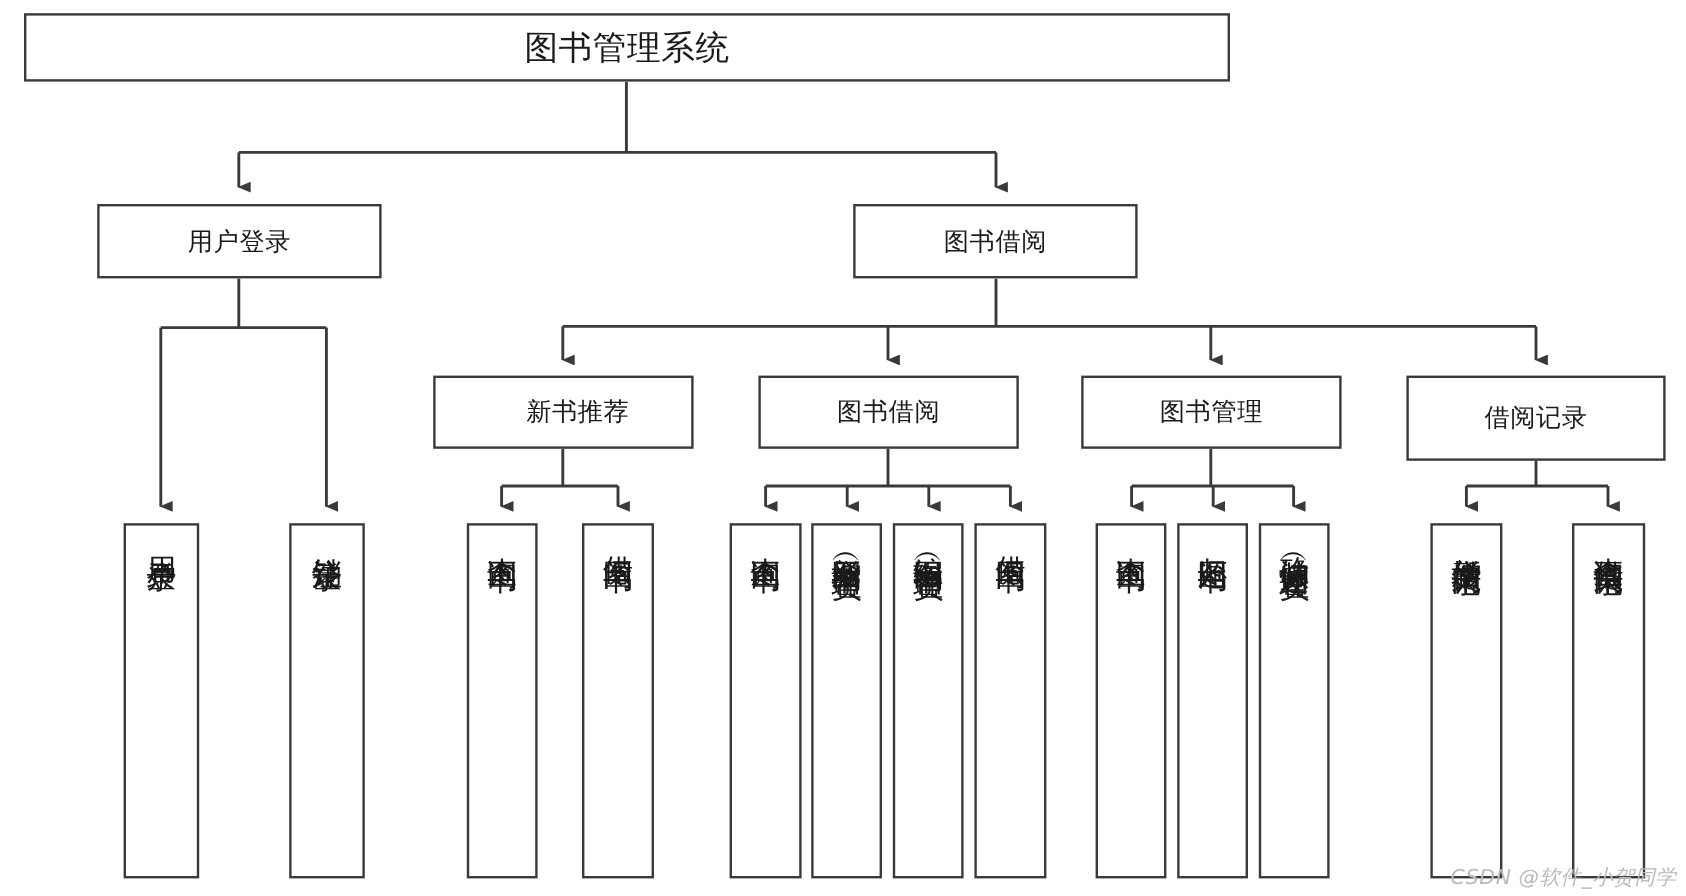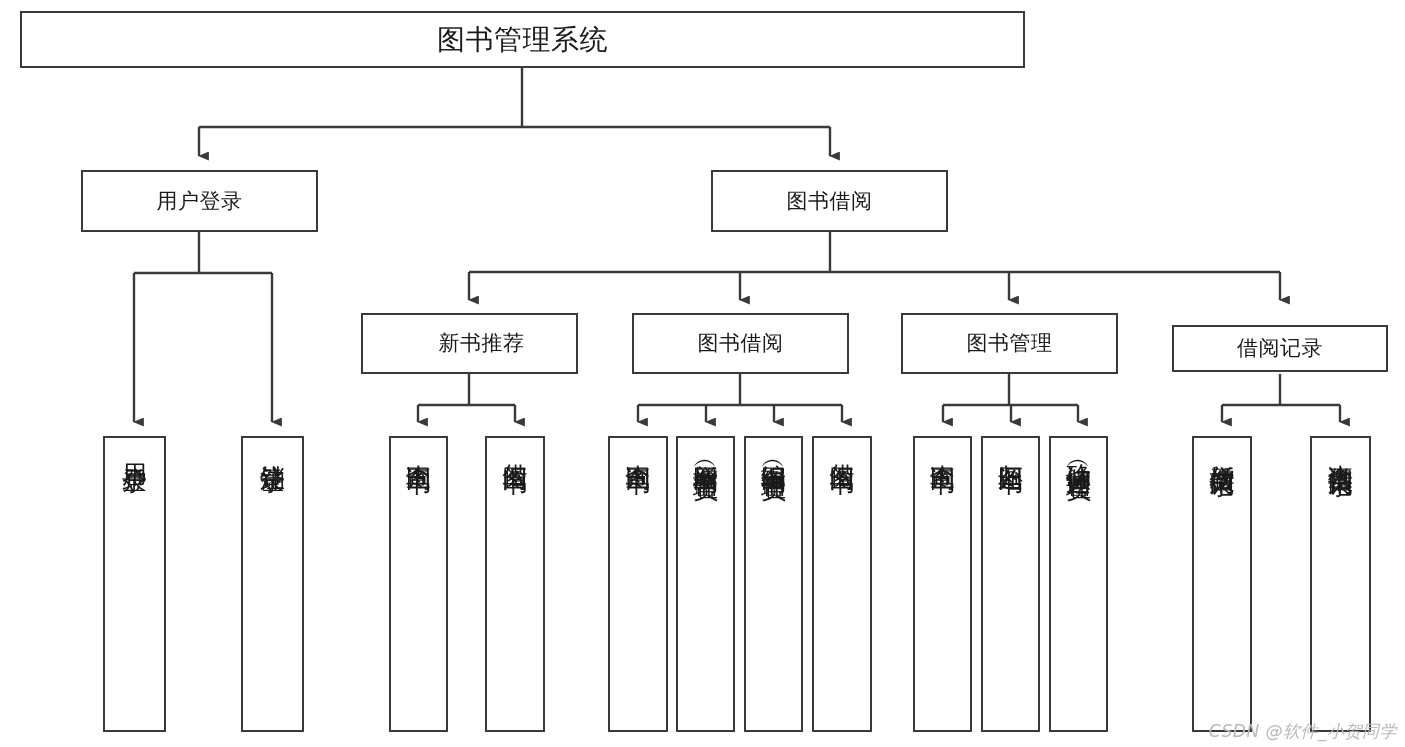--- a/index.html
+++ b/index.html
@@ -139,21 +139,21 @@
 
   <div class="node horiz" style="left:361px; top:313px; width:217px; height:61px;padding-left:24px;">
     <span class="lbl">新书推荐</span>
   </div>
   <div class="node horiz" style="left:632px; top:313px; width:217px; height:61px;text-align:right;">
     <span class="lbl">图书借阅</span>
   </div>
   <div class="node horiz" style="left:901px; top:313px; width:217px; height:61px;">
     <span class="lbl">图书管理</span>
   </div>
-  <div class="node horiz" style="left:1172px; top:325px; width:216px; height:47px;">
+  <div class="node horiz" style="left:1172px; top:313px; width:216px; height:71px;">
     <span class="lbl">借阅记录</span>
   </div>
 
   <div class="node vert" style="left:103px; top:436px; width:63px; height:296px;">
     <span class="lbl">用户登录</span>
   </div>
   <div class="node vert" style="left:241px; top:436px; width:63px; height:296px;">
     <span class="lbl">注销登录</span>
   </div>
 

